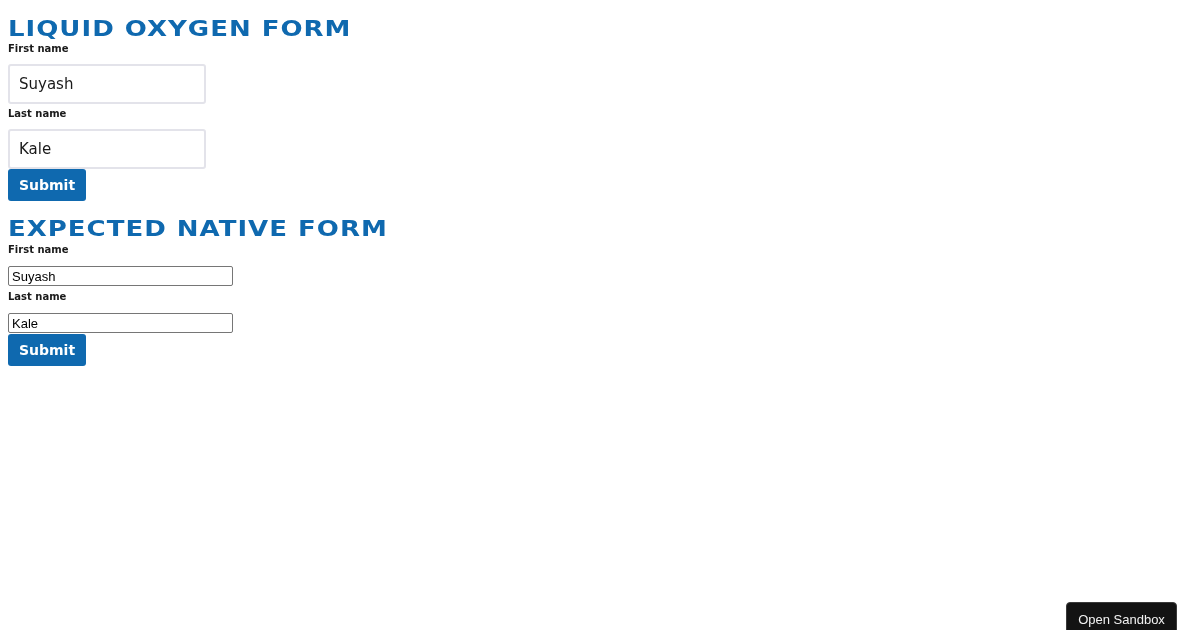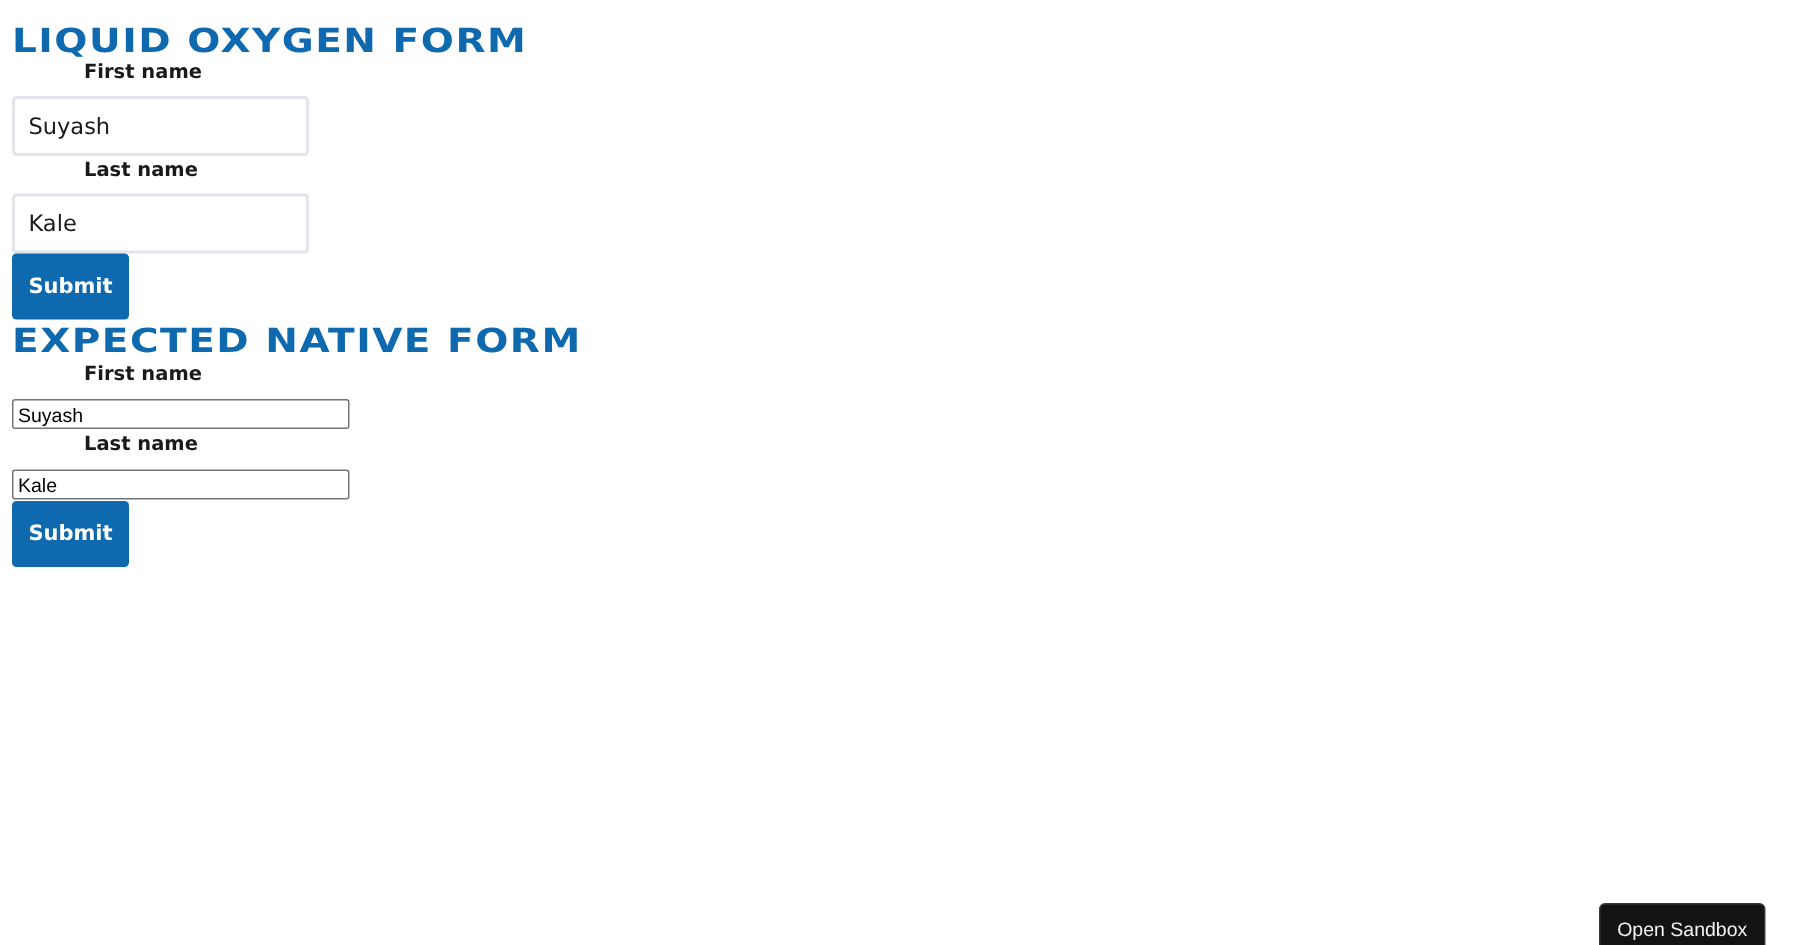--- a/index.html
+++ b/index.html
@@ -15,42 +15,42 @@
       color: #0f69af;
       transform: scaleY(0.85);
       transform-origin: left top;
       white-space: nowrap;
     }
     .h1 { position: absolute; left: 8px; top: 17px; }
     .h2 { position: absolute; left: 8px; top: 217px; }
     .label {
       position: absolute; left: 8px;
       font-family: "DejaVu Sans", sans-serif;
-      font-weight: bold; font-size: 13px; line-height: 16px; color: #1a1a1a; margin-left: 48px;
+      font-weight: bold; font-size: 10px; line-height: 16px; color: #1a1a1a;
     }
     .lqd-input {
       position: absolute; left: 8px; width: 198px; height: 40px;
       box-sizing: border-box;
       border: 2px solid #e3e3ea; border-radius: 3px;
       background: #fff;
       padding: 0 0 0 9px;
       font-family: "DejaVu Sans", sans-serif; font-size: 15px; color: #1a1a1a;
       outline: none;
     }
     .native-input {
       position: absolute; left: 8px; width: 225px; height: 20px;
       box-sizing: border-box;
       border: 1px solid #767676; border-radius: 2px;
       background: #fff;
       padding: 0 0 0 3px;
       font-family: "Liberation Sans", sans-serif; font-size: 13px; color: #000;
       outline: none;
     }
     .submit {
-      position: absolute; left: 8px; width: 78px; height: 44px;
+      position: absolute; left: 8px; width: 78px; height: 32px;
       box-sizing: border-box;
       background: #0f69af; color: #fff; border: none; border-radius: 3px;
       font-family: "DejaVu Sans", sans-serif; font-weight: bold; font-size: 14px;
       cursor: pointer; padding: 0;
     }
     .sandbox {
       position: absolute; left: 1066px; top: 578px; width: 111px; height: 34px;
       box-sizing: border-box;
       background: #131313; color: #f2f2f2;
       border: 1px solid #3a3a3a; border-radius: 4px;

